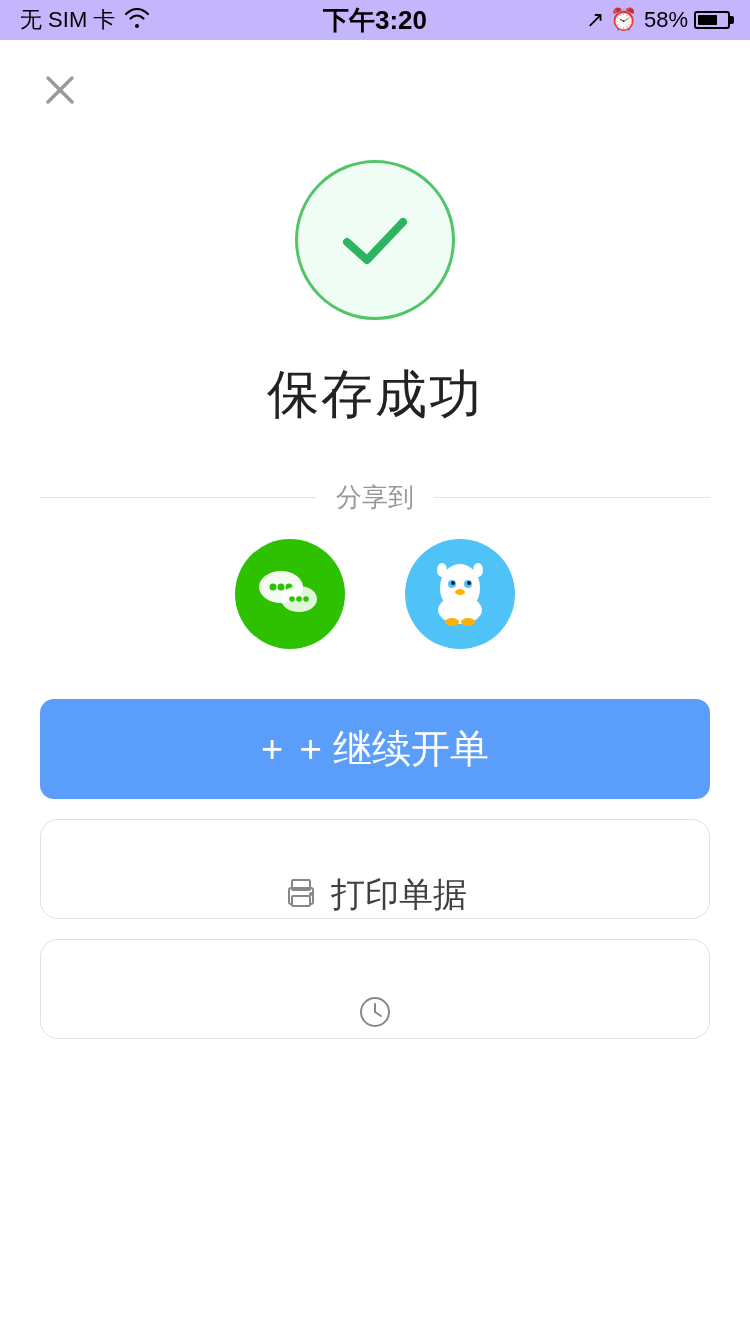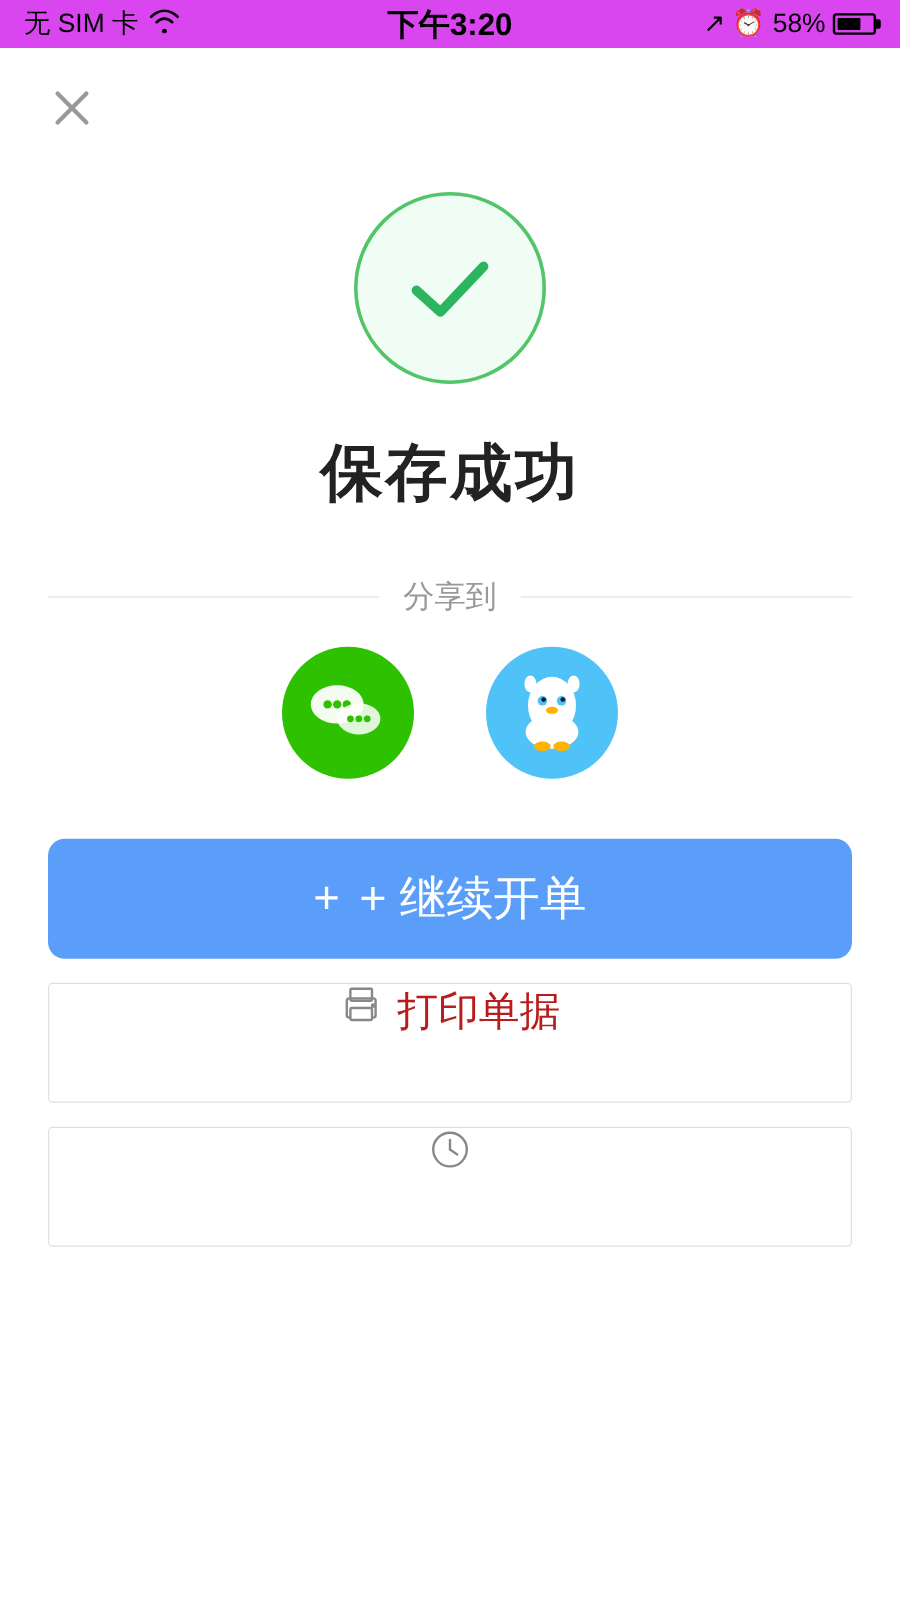--- a/index.html
+++ b/index.html
@@ -10,21 +10,21 @@
       background: #ffffff;
       font-family: -apple-system, "PingFang SC", "Helvetica Neue", sans-serif;
       display: flex;
       flex-direction: column;
     }
 
     
     .status-bar {
       width: 100%;
       height: 40px;
-      background: #d946ef;
+      background: #c4b5fd;
       display: flex;
       align-items: center;
       justify-content: space-between;
       padding: 0 20px;
       font-size: 24px;
       color: #000;
     }
     .status-left {
       display: flex;
       align-items: center;
@@ -110,21 +110,21 @@
       margin-bottom: 40px;
     }
     .checkmark {
       width: 80px;
       height: 80px;
     }
 
     
     .success-title {
       font-size: 52px;
-      font-weight: 700;
+      font-weight: 400;
       color: #222;
       margin-bottom: 50px;
       letter-spacing: 2px;
     }
 
     
     .share-section {
       width: 100%;
       margin-bottom: 50px;
     }
@@ -198,25 +198,25 @@
       justify-content: center;
       gap: 12px;
       cursor: pointer;
     }
 
     .btn-secondary {
       width: 100%;
       height: 100px;
       background: #fff;
       border: 1px solid #e0e0e0;
-      border-radius: 4px;
+      border-radius: 18px;
       font-size: 34px;
-      color: #b91c1c;
-      display: flex;
-      align-items: flex-start;
+      color: #404040;
+      display: flex;
+      align-items: flex-end;
       justify-content: center;
       gap: 12px;
       cursor: pointer;
     }
   </style>
 </head>
 <body>
 
 <div class="status-bar">
   <div class="status-left">

